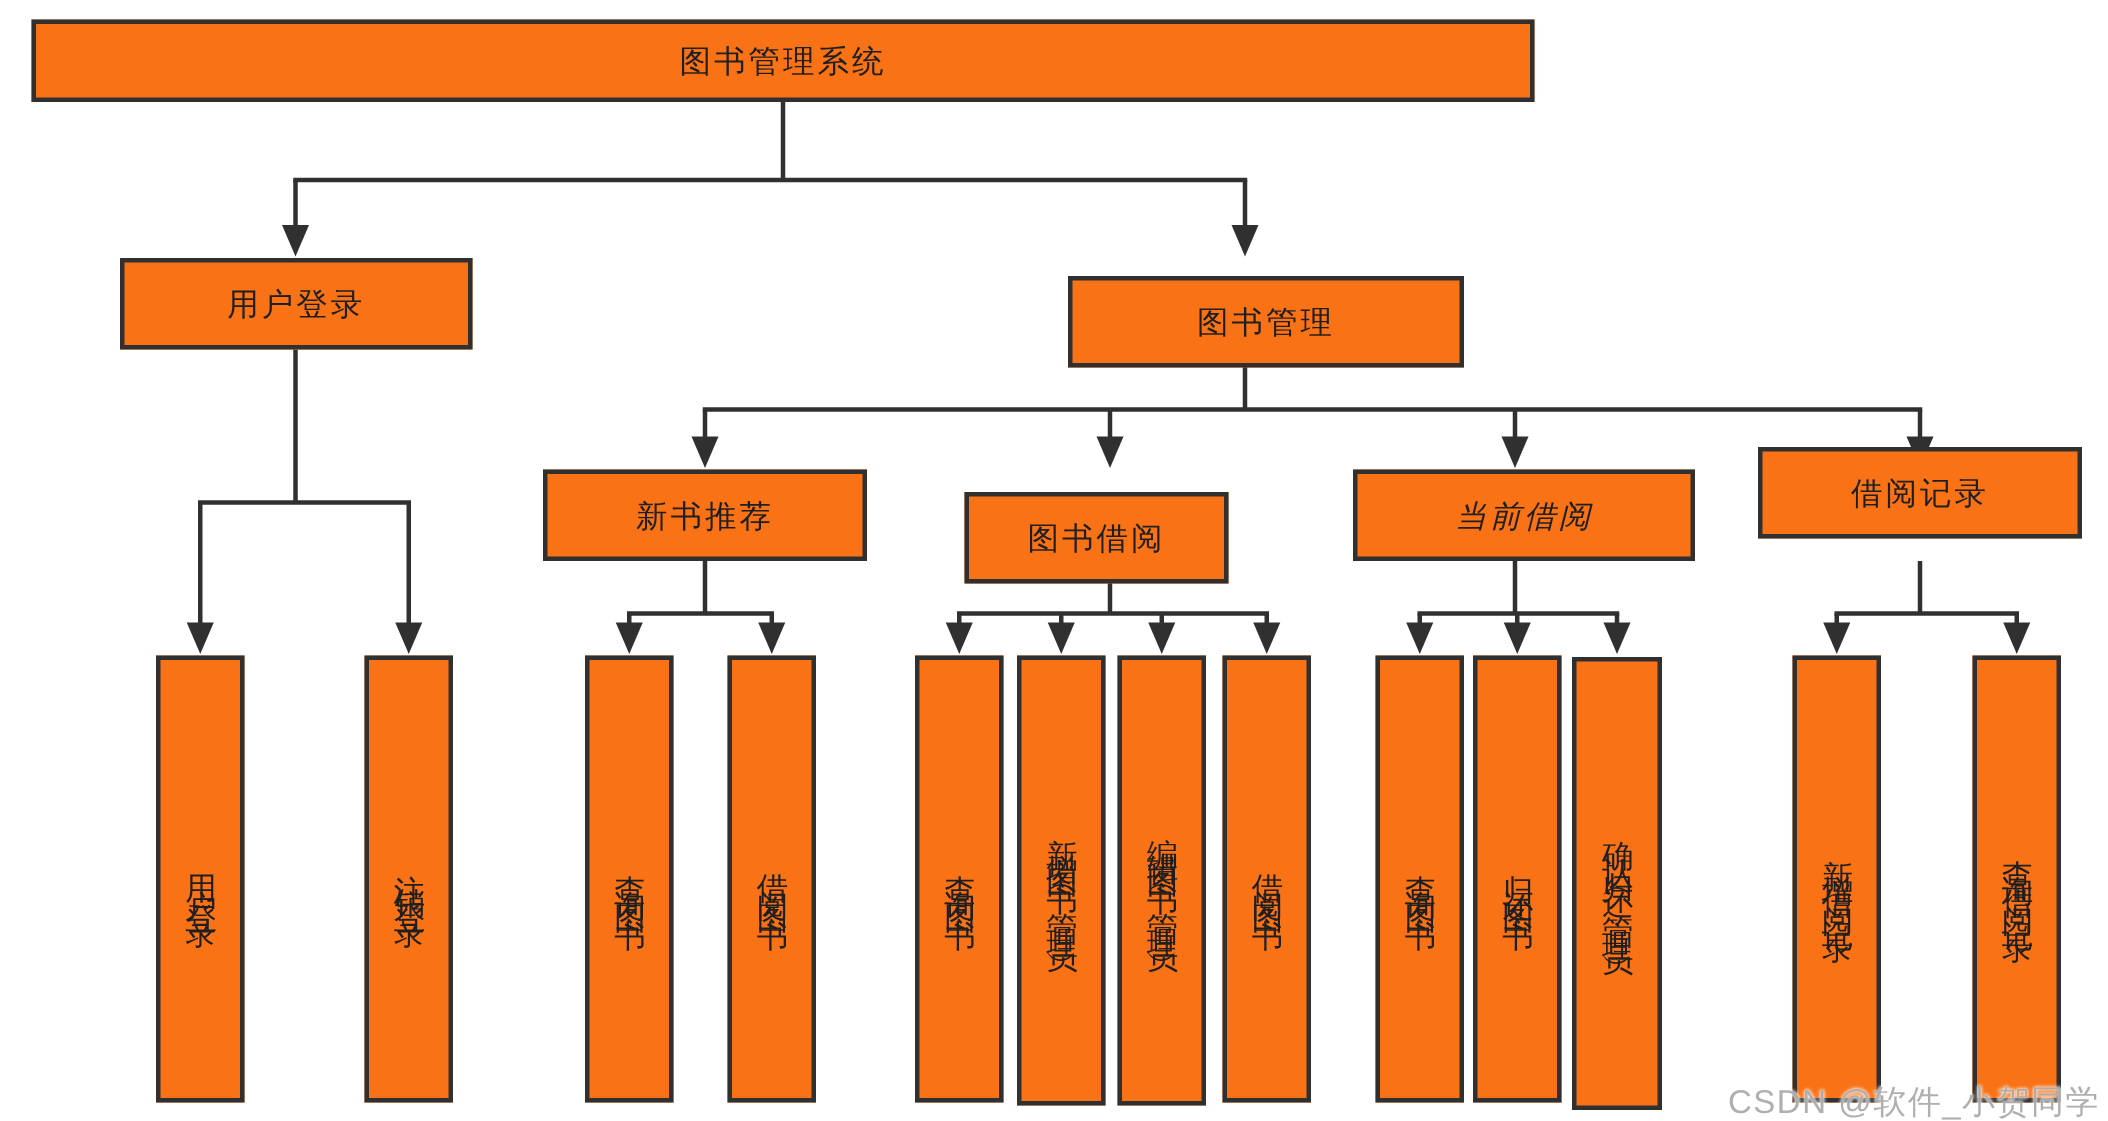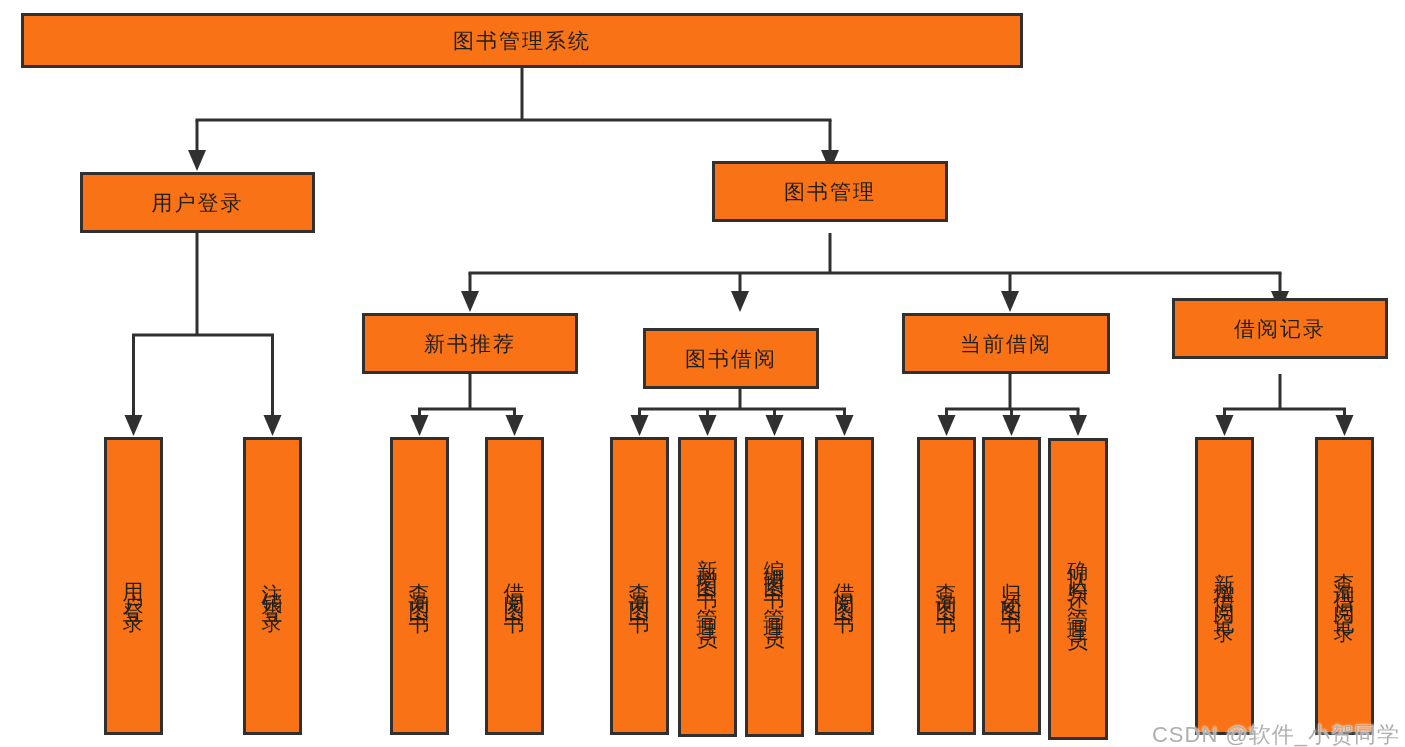--- a/index.html
+++ b/index.html
@@ -111,25 +111,25 @@
       <polygon points="1002.5,415 1020.5,415 1011.5,436"></polygon>
       <polygon points="1069,415 1087,415 1078,436"></polygon>
       <polygon points="1215.5,415 1233.5,415 1224.5,436"></polygon>
       <polygon points="1335.5,415 1353.5,415 1344.5,436"></polygon>
     </g>
   </svg>
 
   <div class="box" style="left:21px;top:13px;width:1002px;height:55px;">图书管理系统</div>
 
   <div class="box" style="left:80px;top:172px;width:235px;height:61px;">用户登录</div>
-  <div class="box" style="left:712px;top:161px;width:236px;height:61px;">图书管理</div>
+  <div class="box" style="left:712px;top:184px;width:264px;height:61px;">图书管理</div>
 
   <div class="box" style="left:362px;top:313px;width:216px;height:61px;">新书推荐</div>
   <div class="box" style="left:632px;top:328px;width:176px;height:61px;margin-left:11px;">图书借阅</div>
-  <div class="box" style="left:902px;top:313px;width:208px;height:61px;">当前借阅</div>
+  <div class="box" style="left:902px;top:313px;width:228px;height:61px;font-style:italic;">当前借阅</div>
   <div class="box" style="left:1172px;top:298px;width:216px;height:61px;">借阅记录</div>
 
   <div class="box v" style="left:104px;top:437px;width:59px;height:298px;">用户登录</div>
   <div class="box v" style="left:243px;top:437px;width:59px;height:298px;">注销登录</div>
 
   <div class="box v" style="left:390px;top:437px;width:59px;height:298px;">查询图书</div>
   <div class="box v" style="left:485px;top:437px;width:59px;height:298px;">借阅图书</div>
 
   <div class="box v" style="left:610px;top:437px;width:59px;height:298px;">查询图书</div>
   <div class="box v" style="left:678px;top:437px;width:59px;height:300px;">新增图书（管理员）</div>

